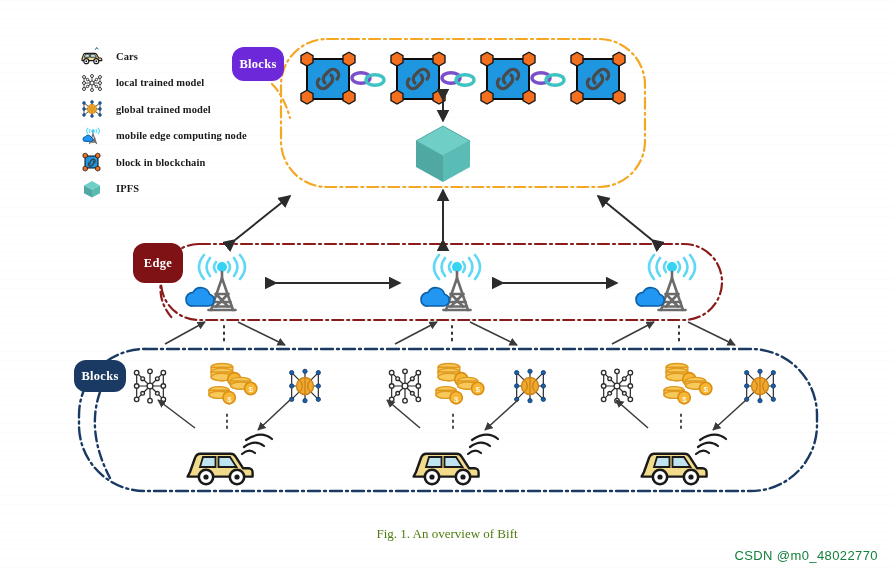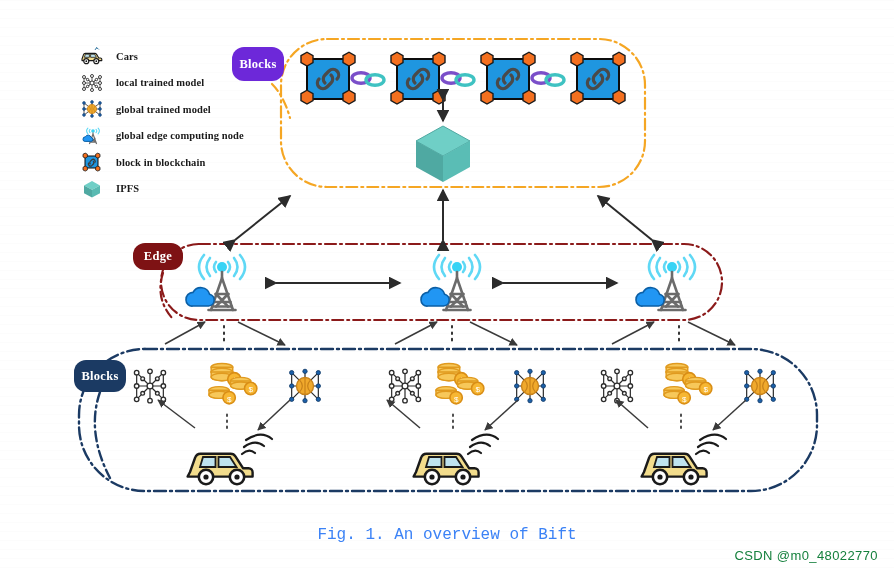--- a/index.html
+++ b/index.html
@@ -68,37 +68,37 @@
     border-radius: 12px;
     letter-spacing: 0.3px;
     z-index: 6;
     font-family: "Liberation Serif", "DejaVu Serif", serif;
   }
   #badge-blocks {
     left: 232px; top: 47px; width: 52px; height: 34px;
     background: #6d28d9;
   }
   #badge-edge {
-    left: 133px; top: 243px; width: 50px; height: 27px;
+    left: 133px; top: 243px; width: 50px; height: 40px;
     background: #7E1214;
   }
   #badge-users {
     left: 74px; top: 360px; width: 52px; height: 32px;
     background: #1B3A63;
   }
 
   
   #caption {
     position: absolute;
     left: 0; right: 0;
     top: 526px;
     text-align: center;
-    font-size: 16px;
-    color: #3b82f6;
-    font-family: Liberation Mono, monospace;
+    font-size: 13px;
+    color: #4d7c0f;
+    font-family: Liberation Serif, serif;
   }
   #watermark {
     position: absolute;
     right: 16px;
     top: 548px;
     font-size: 13px;
     color: #15803d;
     font-family: "Liberation Sans", sans-serif;
     letter-spacing: 0.4px;
   }
@@ -206,21 +206,21 @@
             <path d="M17 3.4 q1.6 1.6 0 3.2"></path>
               <path d="M19.1 2.2 q2.6 2.6 0 5.6"></path>
           </g>
           <circle cx="14" cy="5" r="1.8" fill="#36D3F5"></circle>
           <g stroke="#6B6B6B" stroke-width="1.2" fill="none">
             <path d="M14 6.6 L14 8 M10.4 18 L14 8 L17.6 18 M11.2 14 h5.6 M10.6 16.2 h6.8 M11.6 12 L16.4 16.2 M16.4 12 L11.6 16.2"></path>
           </g>
           <path d="M4 13.4 a2.4 2.4 0 0 1 2.4 -2.6 a3 3 0 0 1 5.6 0.6 a2 2 0 0 1 -0.3 4 h-5.6 a2 2 0 0 1 -2.1 -2 z" fill="#2196F3" stroke="#0B5FA5" stroke-width="1"></path>
         </svg>
       </span>
-      <span class="legend-label">global edge computing node</span>
+      <span class="legend-label">mobile edge computing node</span>
     </div>
 
     <div class="legend-row">
       <span class="legend-icon">
         <svg width="28" height="20" viewBox="0 0 22 20">
           <rect x="4" y="4" width="13" height="12" fill="#1F96E0" stroke="#0C0C0C" stroke-width="1"></rect>
           <path d="M7.5 11.5 a2 2 0 0 1 0 -3 l1.3 -1.3 a2 2 0 0 1 2.8 2.8 M10 8.5 a2 2 0 0 1 0 3 l-1.3 1.3 a2 2 0 0 1 -2.8 -2.8" transform="translate(1.6,0.2) scale(1.05)" stroke="#3A3A3A" stroke-width="1.2" fill="none"></path>
           <g>
             <path d="M2 2.3 l2.2 -1.2 l2.2 1.2 v2.6 l-2.2 1.2 l-2.2 -1.2 z" fill="#F4701F" stroke="#1a1a1a" stroke-width="0.8"></path>
             <path d="M14.6 2.3 l2.2 -1.2 l2.2 1.2 v2.6 l-2.2 1.2 l-2.2 -1.2 z" fill="#F4701F" stroke="#1a1a1a" stroke-width="0.8"></path>

